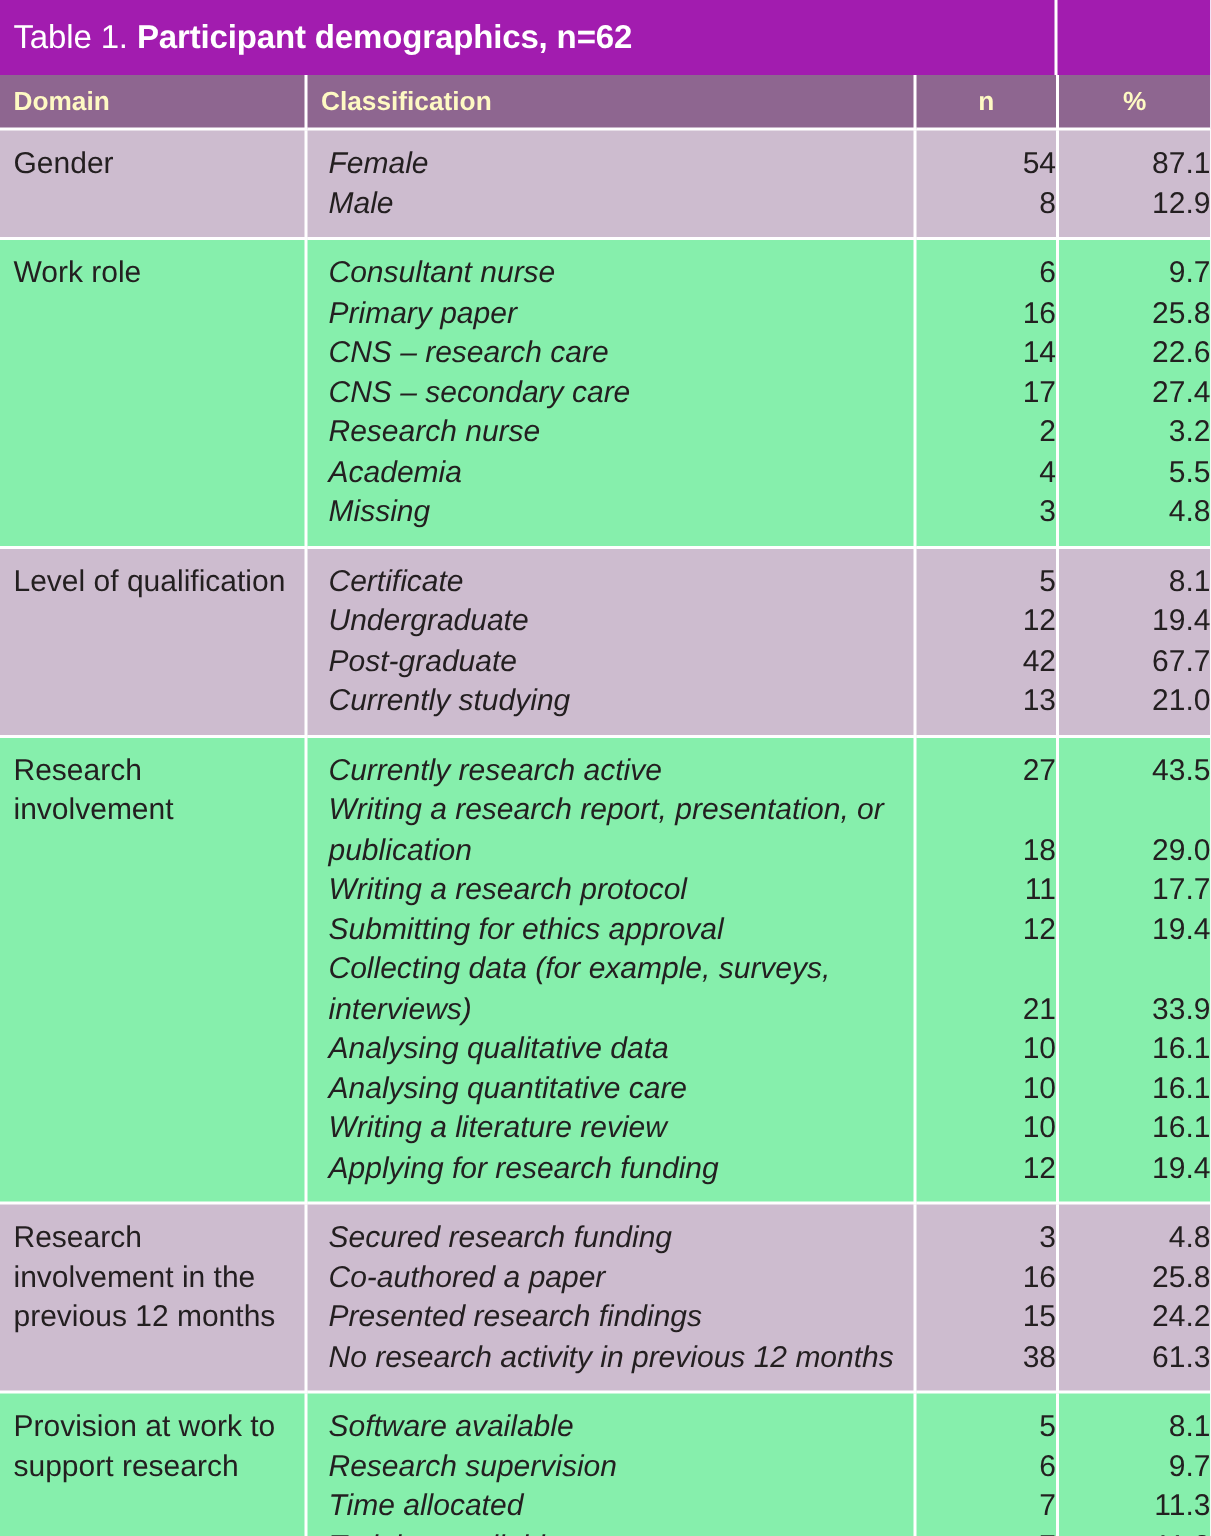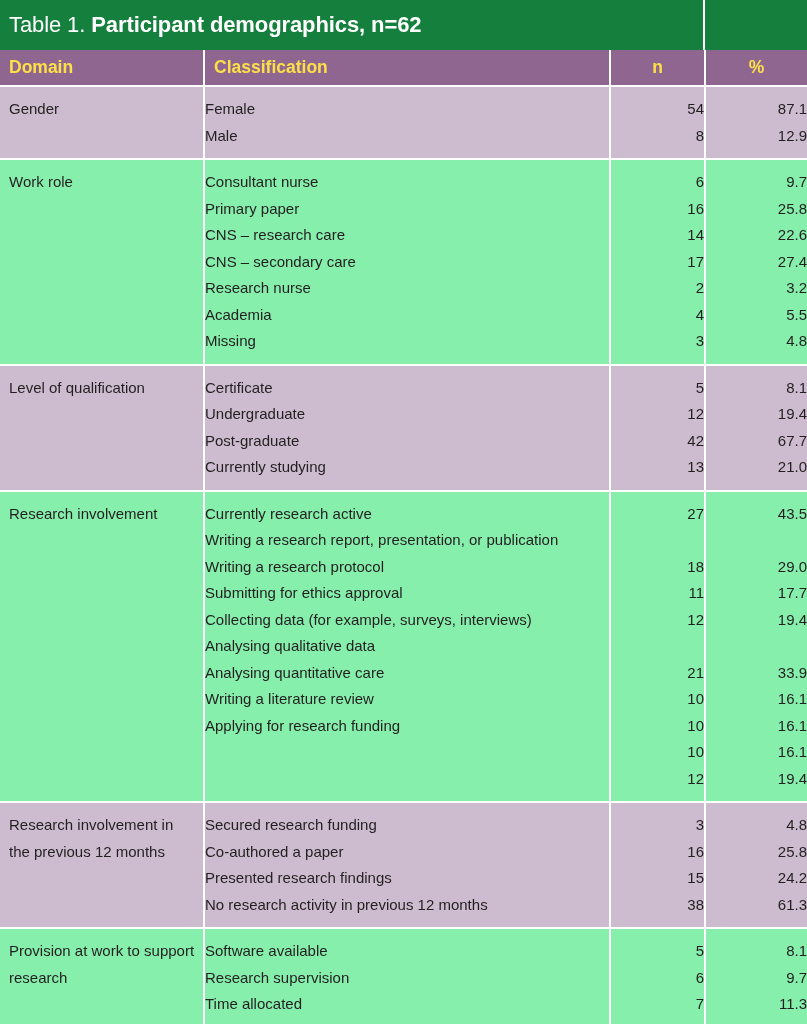--- a/index.html
+++ b/index.html
@@ -19,21 +19,21 @@
     height: 1024px;
     box-sizing: border-box;
     background: #ffffff;
     display: flex;
     flex-direction: column;
     overflow: hidden;
   }
 
   
   .title-bar {
-    background: #15803d;
+    background: #a21caf;
     height: 50px;
     flex: 0 0 50px;
     display: flex;
     align-items: center;
     position: relative;
   }
   .title-bar .title-text {
     color: #ffffff;
     font-size: 22px;
     line-height: 1;
@@ -70,53 +70,55 @@
 
   .tbl td, .tbl th {
     padding: 0;
     vertical-align: top;
     border: 0;
   }
 
   
   .hdr td {
     background: #8e6690;
-    color: #fde047;
+    color: #fef9c3;
     font-size: 17.5px;
     font-weight: 700;
     height: 35px;
     line-height: 35px;
     border-right: 2px solid #ffffff;
     border-bottom: 2px solid #ffffff;
   }
   .hdr td:last-child { border-right: 0; }
   .hdr .pad-l { padding-left: 9px; }
   .hdr .ctr   { text-align: center; }
 
   
   .sec td {
     border-right: 2px solid #ffffff;
     border-bottom: 2px solid #ffffff;
-    font-size: 15px;
+    font-size: 20px;
     color: #231f20;
   }
   .sec td:last-child { border-right: 0; }
   .sec.band-dark td { background: #ceb e d0; }
   .sec.band-dark td { background: #cdbccf; }
   .sec.band-light td { background: #86efac; }
 
   .cell-inner {
     padding: 9px 0 9px 0;
   }
   .domain-cell .cell-inner {
     padding-left: 9px;
     padding-right: 6px;
   }
   .class-cell .cell-inner {
+    padding-left: 14px;
     padding-right: 10px;
+    font-style: italic;
   }
   .num-cell .cell-inner {
     text-align: right;
   }
 
   .line {
     display: block;
     line-height: 26.5px;
     white-space: nowrap;
   }

